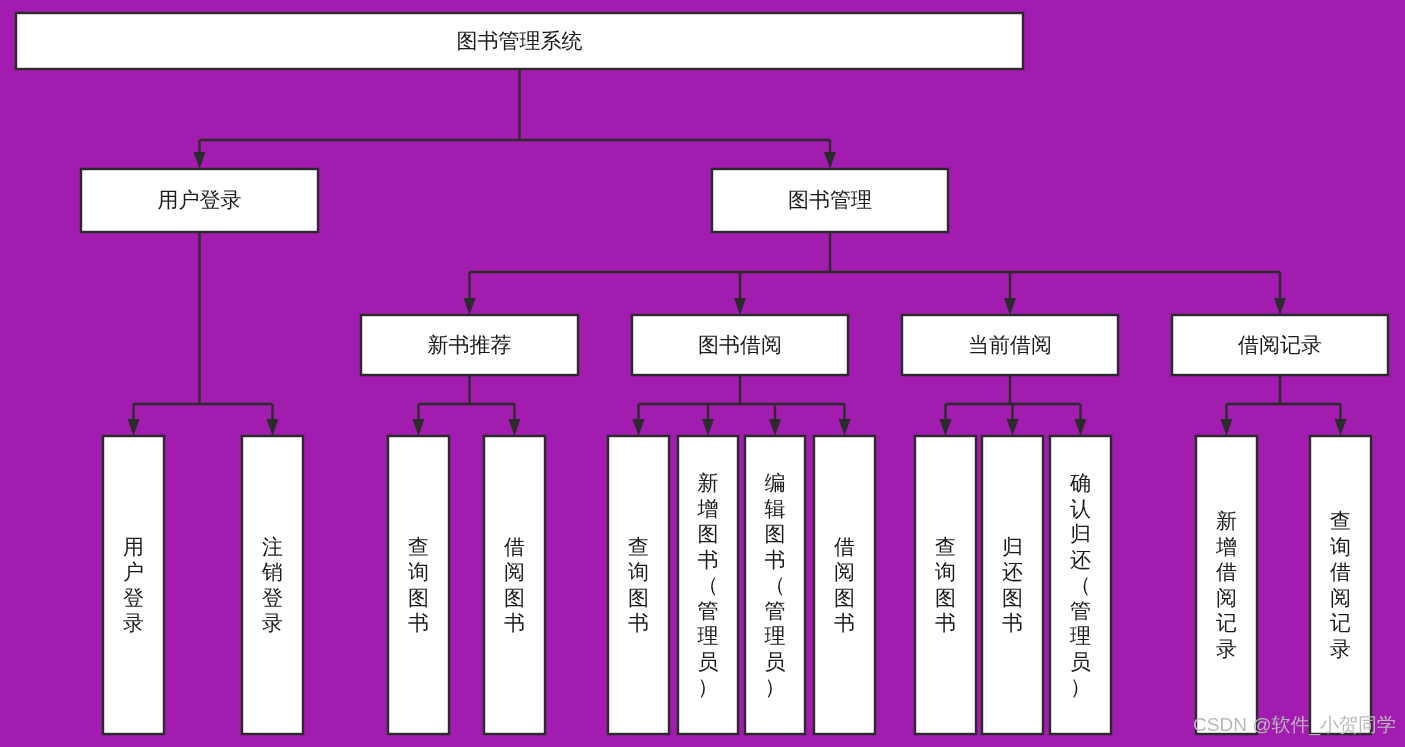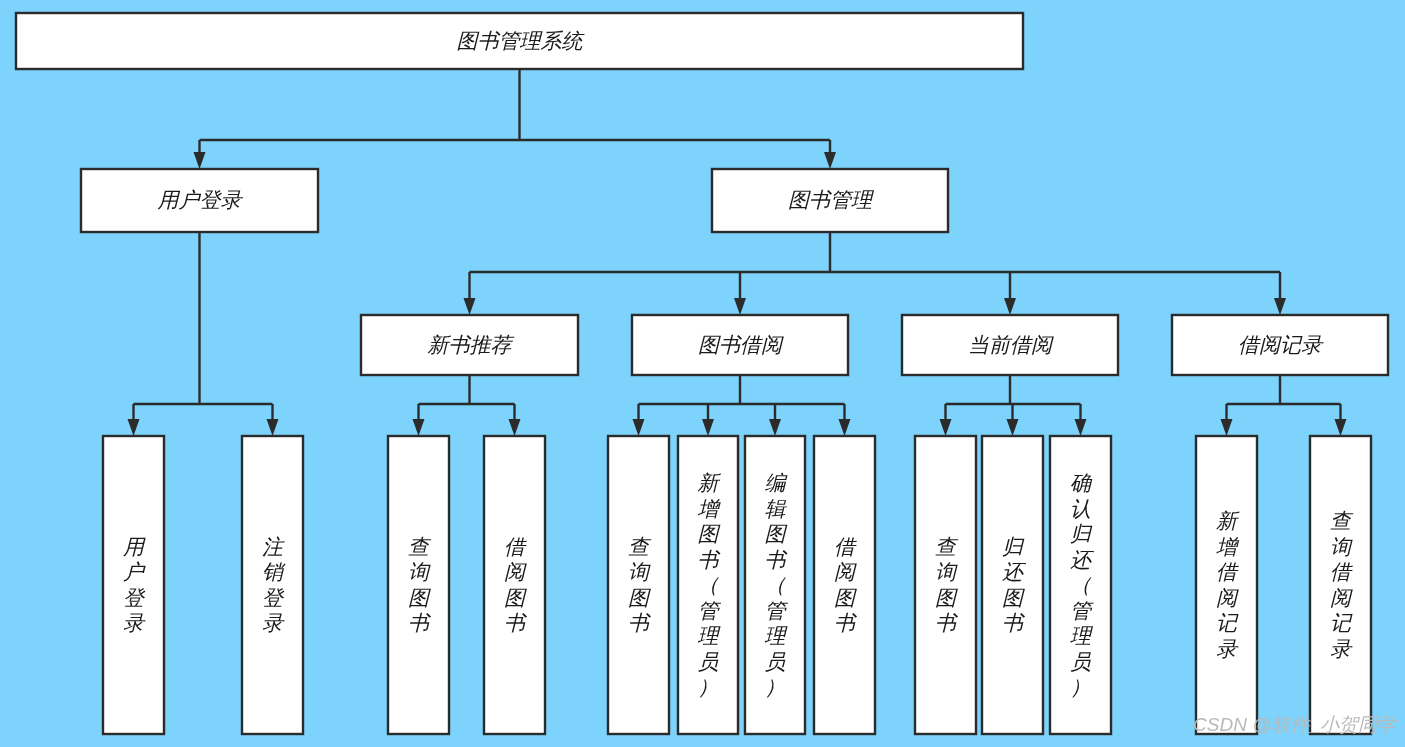--- a/index.html
+++ b/index.html
@@ -8,23 +8,22 @@
     padding: 0;
     background: #ffffff;
   }
   body {
     font-family: "Liberation Sans", "DejaVu Sans", sans-serif;
   }
   #diagram-root {
     position: relative;
     width: 1405px;
     height: 747px;
-    background: #7dd3fc;
+    background: #a21caf;
     overflow: hidden;
-    font-style: italic;
   }
   svg#flow-svg {
     position: absolute;
     left: 0;
     top: 0;
     width: 1405px;
     height: 747px;
     display: block;
   }
   .node-rect {

